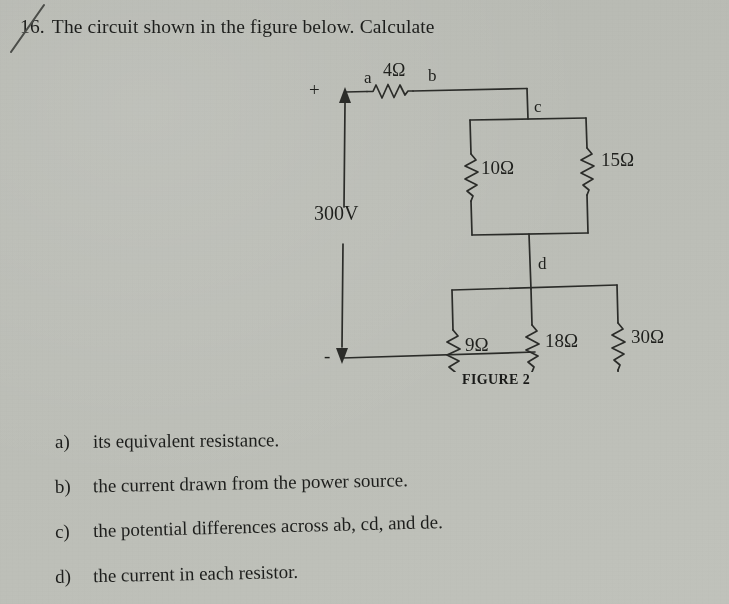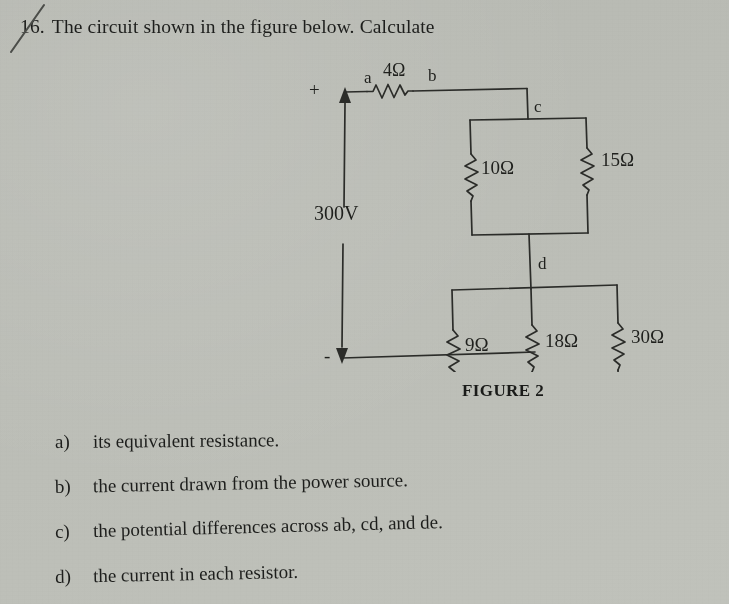--- a/index.html
+++ b/index.html
@@ -65,22 +65,22 @@
     left: 295px;
     top: 62px;
     width: 400px;
     height: 310px;
   }
   #circuit-svg { display: block; }
 
   
   #figure-caption {
     left: 462px;
-    top: 381px;
-    font-size: 17px;
+    top: 372px;
+    font-size: 14px;
     font-weight: bold;
     letter-spacing: 0.4px;
     color: #1a1b19;
   }
 
   
   #subquestions {
     left: 55px;
     top: 432px;
     width: 620px;

